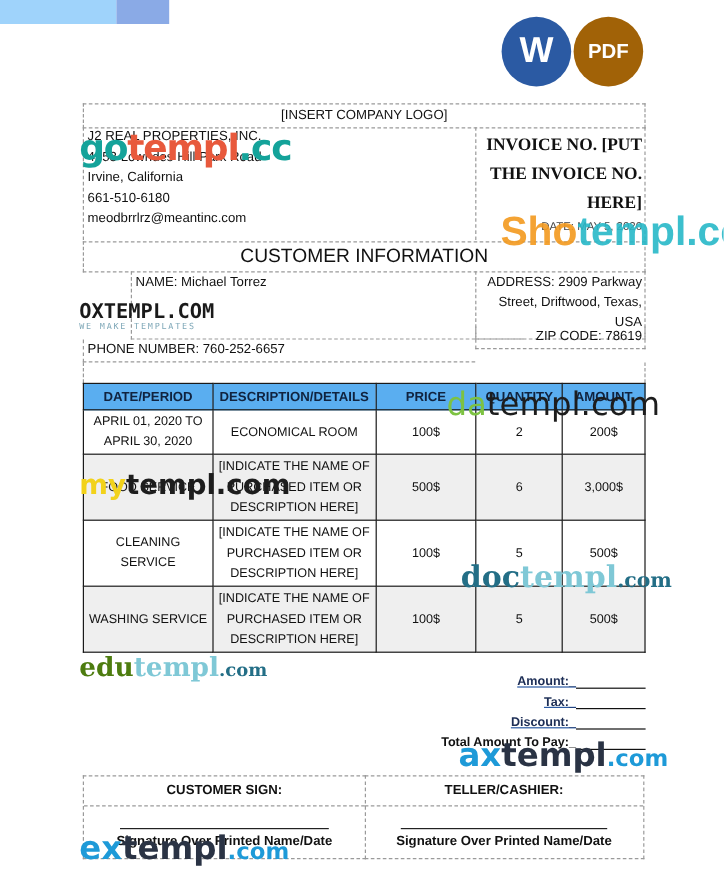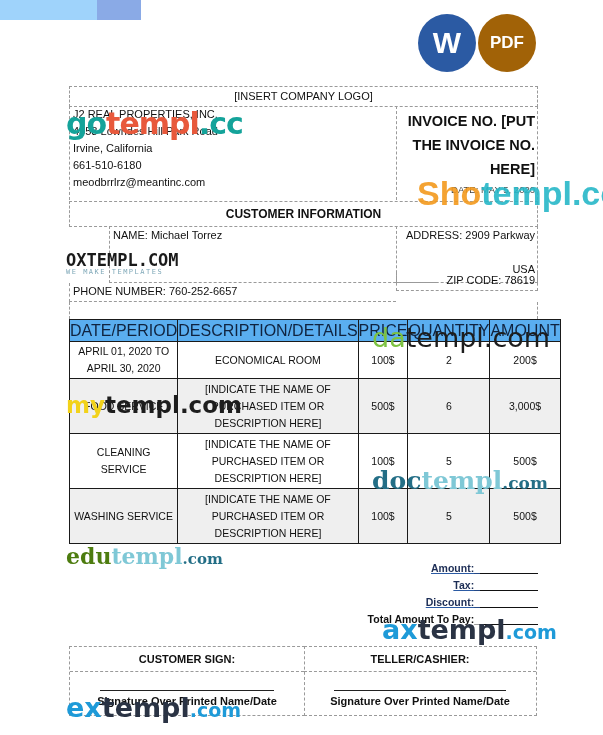--- a/index.html
+++ b/index.html
@@ -6,32 +6,32 @@
   body { width:603px; height:735px; position:relative; overflow:hidden; font-family:"Liberation Sans", sans-serif; color:#111; }
   .topbar-a { position:absolute; left:0; top:0; width:97px; height:20px; background:#9fd3fb; }
   .topbar-b { position:absolute; left:97px; top:0; width:44px; height:20px; background:#8aaae6; }
   .badge { position:absolute; top:14px; width:58px; height:58px; border-radius:50%; color:#fff; display:flex; align-items:center; justify-content:center; font-weight:bold; }
   .badge-w { left:418px; background:#2b5aa3; font-size:30px; }
   .badge-pdf { left:478px; background:#a16207; font-size:17px; }
   .logo-row { position:absolute; left:69px; top:86px; width:467px; height:19px; border:1px dashed #9a9a9a; text-align:center; font-size:11px; line-height:19px; }
   .company { position:absolute; left:69px; top:106px; width:326px; height:94px; border-left:1px dashed #9a9a9a; }
   .company div { position:absolute; left:3px; font-size:11px; }
   .invoice-box { position:absolute; left:396px; top:106px; width:140px; height:94px; border-left:1px dashed #9a9a9a; border-right:1px dashed #9a9a9a; }
-  .invoice-title { position:absolute; right:2px; top:3px; width:138px; text-align:right; font-weight:bold; font-size:14.5px; line-height:24px; }
+  .invoice-title { position:absolute; right:2px; top:3px; width:138px; text-align:right; font-weight:bold; font-size:14.5px; line-height:24px;font-family:Liberation Serif, serif; }
   .invoice-date { position:absolute; right:2px; top:78px; font-size:9.5px; color:#444; }
-  .cust-head { position:absolute; left:69px; top:201px; width:467px; height:24px; border:1px dashed #9a9a9a; text-align:center; font-weight:bold; font-size:12px; line-height:24px; }
+  .cust-head { position:absolute; left:69px; top:201px; width:467px; height:24px; border:1px dashed #9a9a9a; text-align:center; font-weight:normal; font-size:16px; line-height:24px; }
   .cust-left { position:absolute; left:69px; top:226px; width:326px; height:56px; border-left:1px dashed #9a9a9a; border-bottom:1px dashed #9a9a9a;margin-left:40px; }
   .cust-right { position:absolute; left:396px; top:226px; width:140px; height:56px; border-left:1px dashed #9a9a9a; border-right:1px dashed #9a9a9a; border-bottom:1px dashed #9a9a9a; text-align:center; }
   .phone-left { position:absolute; left:69px; top:283px; width:326px; height:18px; border-left:1px dashed #9a9a9a; border-bottom:1px dashed #9a9a9a; }
   .phone-right { position:absolute; left:396px; top:272px; width:140px; height:18px; border-left:1px dashed #9a9a9a; border-right:1px dashed #9a9a9a; border-bottom:1px dashed #9a9a9a; text-align:right; }
   .spacer-row { position:absolute; left:69px; top:302px; width:467px; height:17px; border-left:1px dashed #9a9a9a; border-right:1px dashed #9a9a9a; }
   .cell-text { position:absolute; font-size:11px; line-height:17px; }
 
   table.items { position:absolute; left:69px; top:319px; width:469px; border-collapse:collapse; font-size:10.5px; }
-  table.items th { background:#5aaef0; color:#10233f; font-weight:normal; height:21px; border:1px solid #1a1a1a; font-size:16px; padding:0; }
+  table.items th { background:#5aaef0; color:#10233f; font-weight:bold; height:21px; border:1px solid #1a1a1a; font-size:11px; padding:0; }
   table.items td { border:1px solid #1a1a1a; text-align:center; line-height:17px; padding:0 3px; }
   table.items tr.alt td { background:#efefef; }
   table.items tr.r1 td { height:36px; }
   table.items tr.r3 td { height:54px; }
 
   .totals { position:absolute; left:340px; top:562px; width:198px; font-size:10.5px; }
   .tot-line { position:absolute; right:0; height:15px; text-align:right; font-weight:bold; color:#1c2d55; white-space:nowrap; }
   .tot-line .lbl { text-decoration:underline; text-decoration-color:#2b5aa3; }
   .tot-line .fill { display:inline-block; width:58px; border-bottom:1px solid #111; height:11px; vertical-align:bottom; }
 
@@ -73,20 +73,21 @@
   </div>
   <div class="invoice-date">DATE: MAY 5, 2020</div>
 </div>
 
 <div class="cust-head">CUSTOMER INFORMATION</div>
 <div class="cust-left">
   <span class="cell-text" style="left:3px; top:1px;">NAME: Michael Torrez</span>
 </div>
 <div class="cust-right">
   <div class="cell-text" style="right:2px; top:1px;">ADDRESS: 2909 Parkway</div>
+  <div class="cell-text" style="right:2px; top:18px;">Street, Driftwood, Texas,</div>
   <div class="cell-text" style="right:2px; top:35px;">USA</div>
 </div>
 <div class="phone-left">
   <span class="cell-text" style="left:3px; top:0;">PHONE NUMBER: 760-252-6657</span>
 </div>
 <div class="phone-right">
   <span class="cell-text" style="right:2px; top:0;">ZIP CODE: 78619</span>
 </div>
 <div class="spacer-row"></div>
 
@@ -189,21 +190,21 @@
 <div class="wm" style="left:66px; top:250px; font-size:17px; font-family:'DejaVu Sans Mono',monospace; color:#1a1a1a;">
   <div>OXTEMPL.COM</div>
   <div style="font-size:7px; font-weight:normal; color:#7fa8b8; letter-spacing:1.5px; margin-top:-2px;">WE MAKE TEMPLATES</div>
 </div>
 <div class="wm" style="left:372px; top:322px; font-size:27px; font-family:'DejaVu Sans',sans-serif; font-weight:normal;">
   <span style="color:#7dc242">da</span><span style="color:#1d1d1d">templ.com</span>
 </div>
 <div class="wm" style="left:66px; top:392px; font-size:23px; font-family:'DejaVu Sans',sans-serif;">
   <span style="color:#f2d21a">my</span><span style="color:#1d1d1d">templ.com</span>
 </div>
-<div class="wm" style="left:372px; top:466px; font-size:25px; font-family:'DejaVu Serif',serif;">
+<div class="wm" style="left:384px; top:466px; font-size:25px; font-family:'DejaVu Serif',serif;">
   <span style="color:#236e86">doc</span><span style="color:#7fc8d6">templ</span><span style="color:#236e86; font-size:17px;">.com</span>
 </div>
 <div class="wm" style="left:66px; top:543px; font-size:22px; font-family:'DejaVu Serif',serif;">
   <span style="color:#4d7c0f">edu</span><span style="color:#7fc8d6">templ</span><span style="color:#236e86; font-size:15px;">.com</span>
 </div>
 <div class="wm" style="left:382px; top:614px; font-size:27px; font-family:'DejaVu Sans',sans-serif;">
   <span style="color:#1e9ad8">ax</span><span style="color:#2a3344">templ</span><span style="color:#1e9ad8; font-size:19px;">.com</span>
 </div>
 <div class="wm" style="left:66px; top:692px; font-size:27px; font-family:'DejaVu Sans',sans-serif;">
   <span style="color:#1e9ad8">ex</span><span style="color:#2a3344">templ</span><span style="color:#1e9ad8; font-size:19px;">.com</span>

